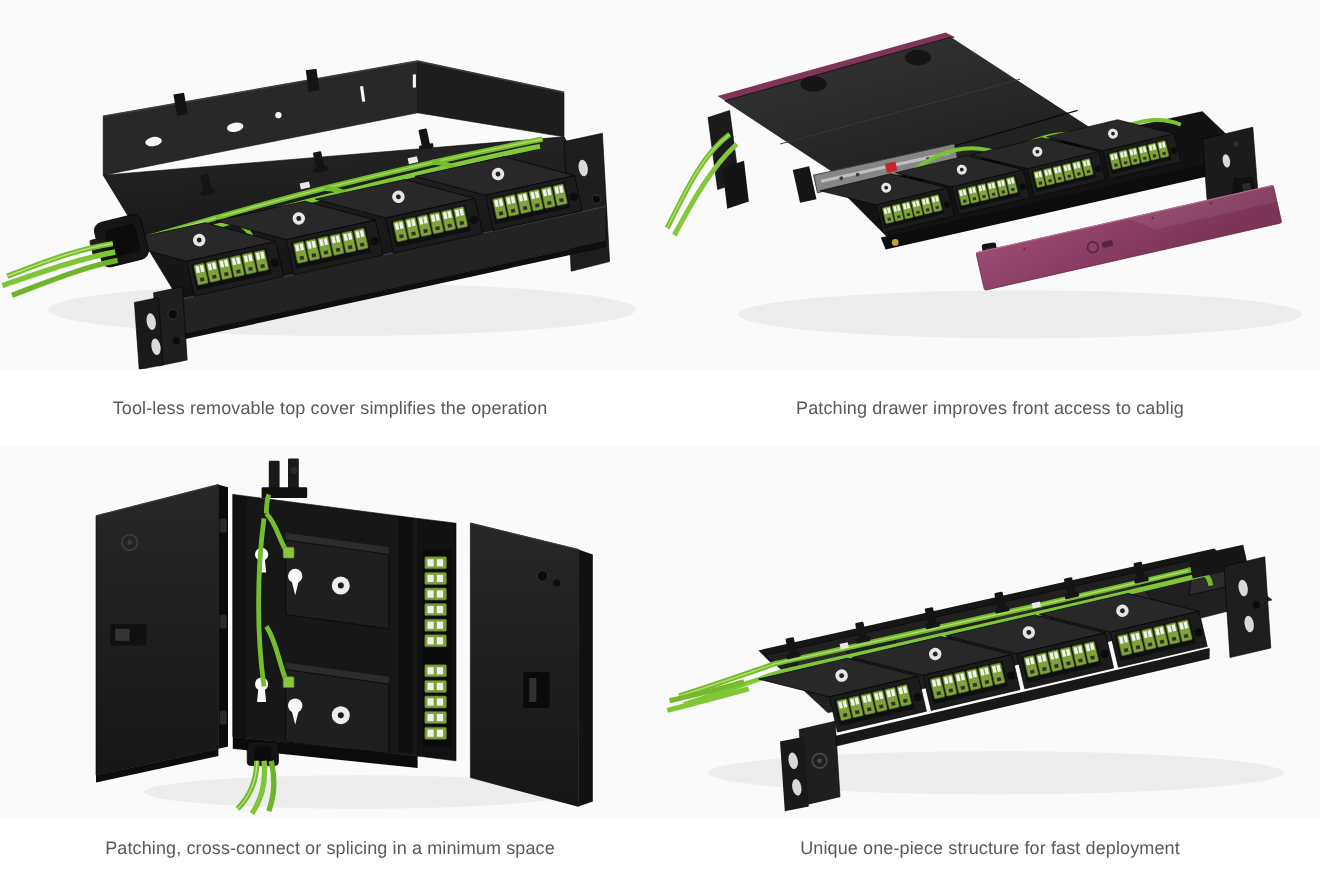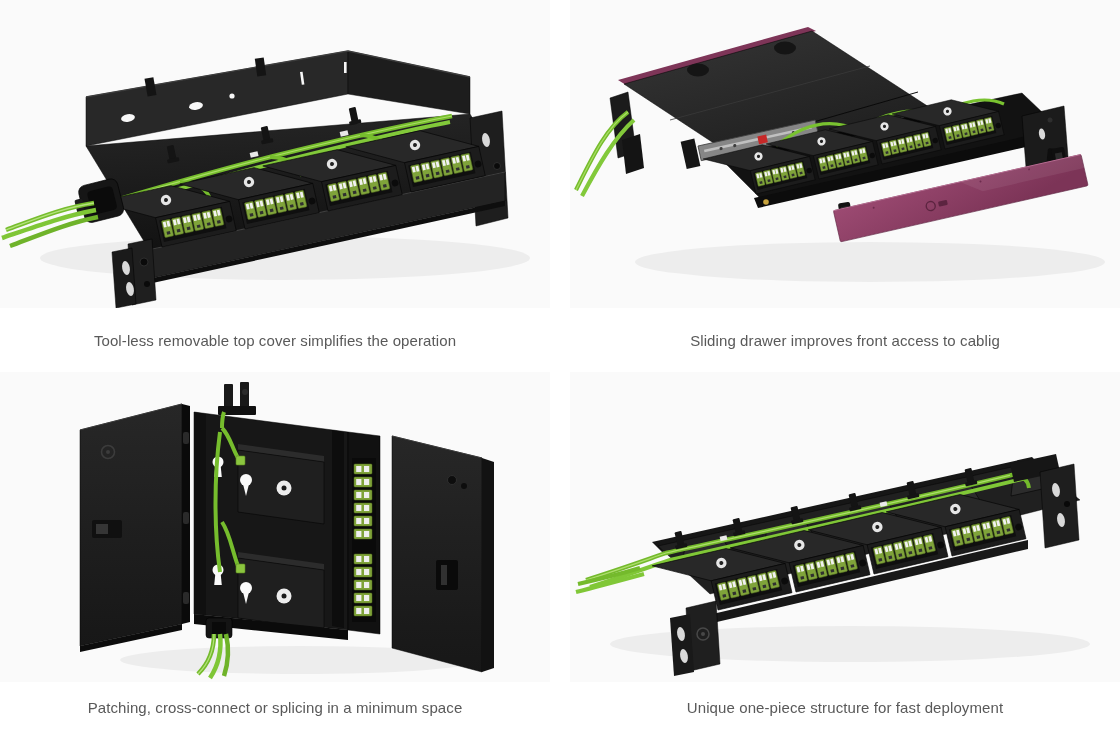--- a/index.html
+++ b/index.html
@@ -1,18 +1,18 @@
 <!DOCTYPE html>
 <html><head>
 <meta charset="utf-8">
 <style>
   html,body{margin:0;padding:0;background:#ffffff;}
   body{width:1120px;font-family:"Liberation Sans", sans-serif;}
   .page{width:1120px;height:733px;background:#ffffff;}
-  .grid{display:grid;grid-template-columns:550px 550px;column-gap:20px;width:1052px;}
+  .grid{display:grid;grid-template-columns:550px 550px;width:1052px;}
   .card{display:flex;flex-direction:column;}
   .figure{background:#fafafa;overflow:hidden;}
   .fig-r1{height:308px;}
   .fig-r2{height:310px;}
   .caption{display:flex;align-items:center;justify-content:center;background:#ffffff;color:#595959;font-size:15px;letter-spacing:0.1px;}
   .cap-r1{height:64px;}
   .cap-r2{height:51px;}
   svg{display:block;}
 </style>
 </head>
@@ -232,21 +232,21 @@
             <g>
               <circle cx="96" cy="-13" r="4.5" fill="none" stroke="#5c2440" stroke-width="1.4"></circle>
               <rect x="104" y="-15.5" width="9" height="5" rx="1" fill="#5c2440"></rect>
             </g>
             <circle cx="40" cy="-24" r="1" fill="#6d2c4e"></circle>
             <circle cx="150" cy="-26" r="1" fill="#6d2c4e"></circle>
             <circle cx="200" cy="-27" r="1" fill="#6d2c4e"></circle>
           </g>
         </svg>
       </div>
-      <div class="caption cap-r1">Sliding drawer improves front access to cablig</div>
+      <div class="caption cap-r1">Patching drawer improves front access to cablig</div>
     </div>
 
     <div class="card">
       <div class="figure fig-r2">
         <svg viewBox="0 0 550 310" width="550" height="310">
           <ellipse cx="300" cy="288" rx="180" ry="14" fill="#000" opacity="0.05"></ellipse>
           <g>
             <polygon points="80,58 182,32 182,252 80,274" fill="url(#gDoor)" stroke="#000" stroke-width="0.5"></polygon>
             <polyline points="80,58 182,32" fill="none" stroke="#3a3a3a" stroke-width="1.2"></polyline>
             <polygon points="182,32 190,34 190,250 182,252" fill="#0a0a0a"></polygon>

